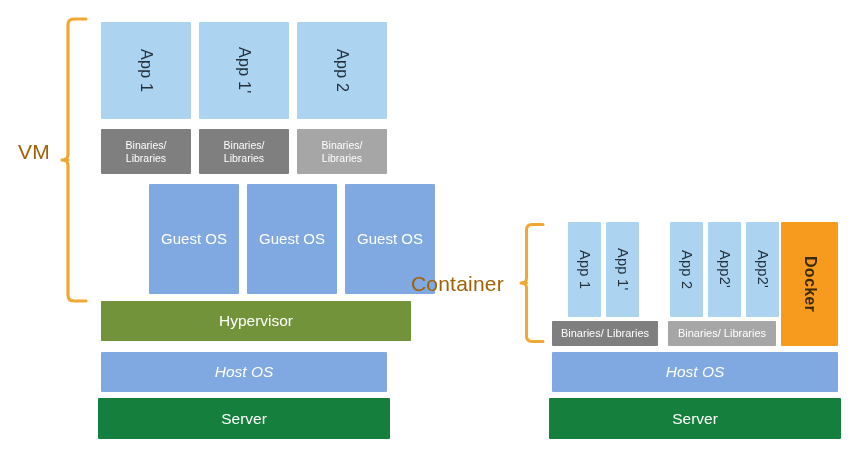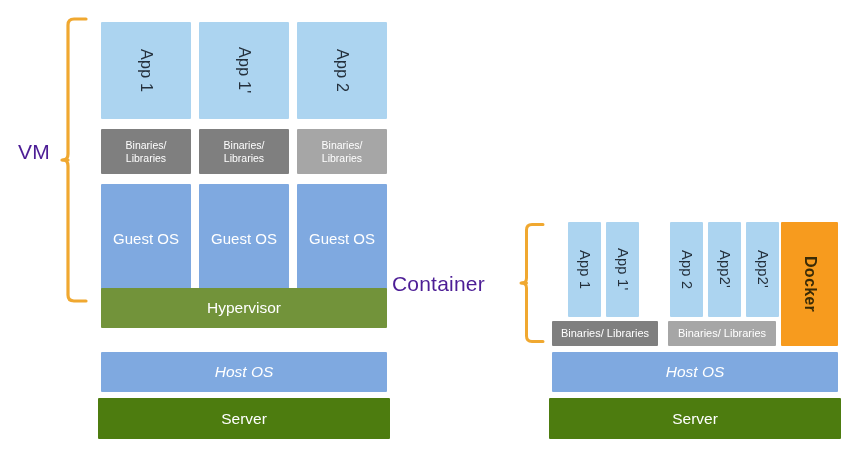--- a/index.html
+++ b/index.html
@@ -32,24 +32,24 @@
     text-align: center;
     color: #ffffff;
     line-height: 1.15;
     border-radius: 1px;
   }
 
   
   .c-app      { background: #ACD4F0; color: #24303c; }
   .c-bin-dark { background: #7f7f7f; }
   .c-bin-lite { background: #a6a6a6; }
-  .c-guest    { background: #7FA9E0; }
+  .c-guest    { background: #7FA9E0; margin-left: 48px; }
   .c-hyper    { background: #72933a; }
   .c-host     { background: #7FA9E0; font-style: italic; }
-  .c-server   { background: #4d7c0f; }
+  .c-server   { background: #15803d; }
   .c-docker   { background: #F79B1E; color: #3a2b06; }
 
   
   .rot {
     writing-mode: vertical-rl;
     text-orientation: mixed;
     white-space: nowrap;
     letter-spacing: 0.3px;
   }
 
@@ -57,21 +57,21 @@
   .txt-app-sm   { font-size: 14.5px; font-weight: 400; }
   .txt-docker   { font-size: 16px; font-weight: 700; }
   .txt-bin      { font-size: 10.5px; font-weight: 400; }
   .txt-bin-wide { font-size: 11px; font-weight: 400; text-align: right; }
   .txt-guest    { font-size: 15px; font-weight: 400; }
   .txt-band     { font-size: 15.5px; font-weight: 400; }
 
   
   .grouplabel {
     position: absolute;
-    color: #4c1d95;
+    color: #a16207;
     font-size: 21px;
     font-weight: 400;
     white-space: nowrap;
     letter-spacing: 0.2px;
   }
 
   
   .brace { position: absolute; }
   .brace svg { display: block; overflow: visible; }
 </style>
@@ -121,33 +121,33 @@
   <div class="box c-guest" style="left:101px; top:184px; width:90px; height:110px;">
     <span class="txt-guest">Guest OS</span>
   </div>
   <div class="box c-guest" style="left:199px; top:184px; width:90px; height:110px;">
     <span class="txt-guest">Guest OS</span>
   </div>
   <div class="box c-guest" style="left:297px; top:184px; width:90px; height:110px;">
     <span class="txt-guest">Guest OS</span>
   </div>
 
-  <div class="box c-hyper" style="left:101px; top:288px; width:286px; height:40px;">
+  <div class="box c-hyper" style="left:101px; top:301px; width:310px; height:40px;">
     <span class="txt-band">Hypervisor</span>
   </div>
 
   <div class="box c-host" style="left:101px; top:352px; width:286px; height:40px;">
     <span class="txt-band">Host OS</span>
   </div>
 
   <div class="box c-server" style="left:98px; top:398px; width:292px; height:41px;">
     <span class="txt-band">Server</span>
   </div>
 
-  <div class="grouplabel" style="left:392px; top:272px;">Container</div>
+  <div class="grouplabel" style="left:411px; top:272px;">Container</div>
 
   <div class="brace" style="left:521px; top:222px;">
     <svg width="24" height="124" viewBox="0 0 24 124">
       <path d="M22 2.5 H11 Q5.5 2.5 5.5 8 V56 Q5.5 61 1 61 Q5.5 61 5.5 66 V114 Q5.5 119.5 11 119.5 H22" fill="none" stroke="#F0A830" stroke-width="3" stroke-linecap="round" stroke-linejoin="round"></path>
       <path d="M0 61 H5.5" fill="none" stroke="#F0A830" stroke-width="3" stroke-linecap="round"></path>
     </svg>
   </div>
 
   <div class="box c-app" style="left:568px; top:222px; width:33px; height:95px;">
     <span class="rot txt-app-sm">App 1</span>

